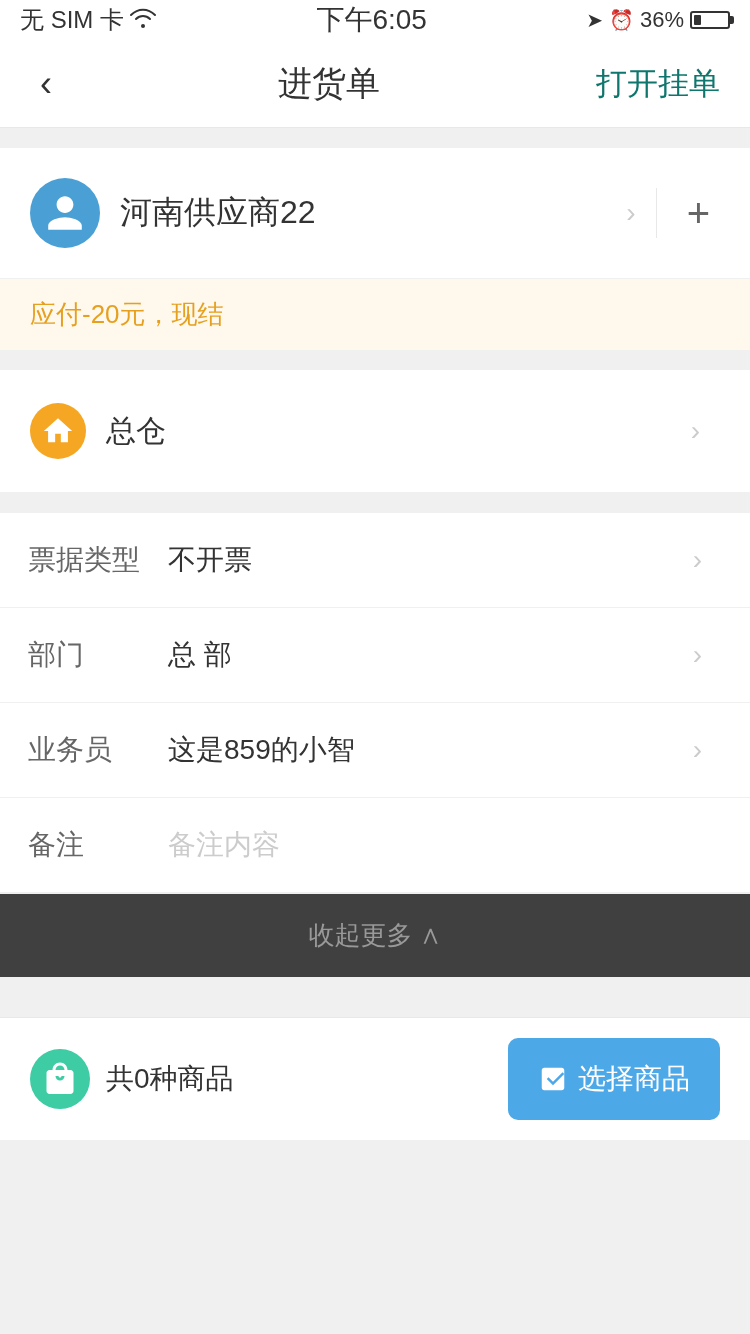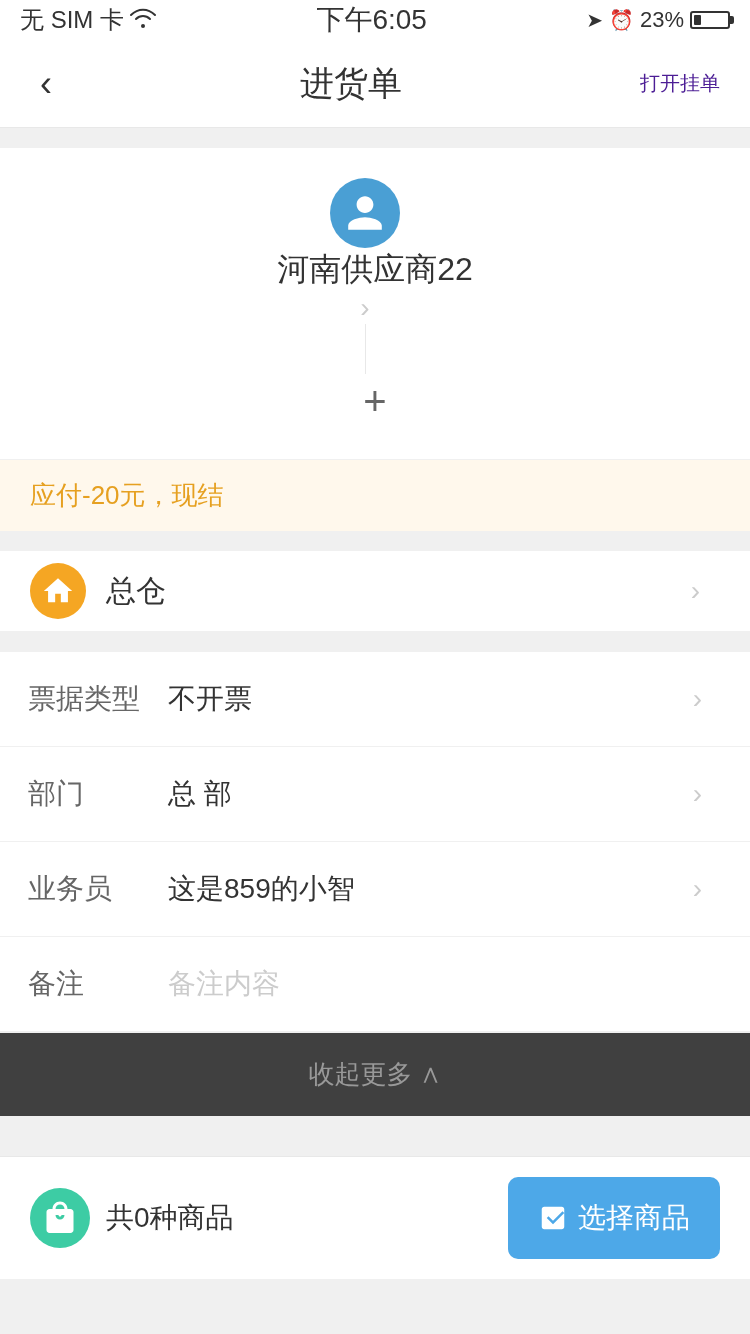--- a/index.html
+++ b/index.html
@@ -69,22 +69,22 @@
       color: #333;
       cursor: pointer;
       padding: 10px;
     }
     .nav-title {
       font-size: 34px;
       font-weight: 500;
       color: #333;
     }
     .nav-action {
-      font-size: 20px;
-      color: #4c1d95;
+      font-size: 31px;
+      color: #0f766e;
       cursor: pointer;
     }
 
     
     .section-gap {
       height: 20px;
       background: #f0f0f0;
     }
 
     
@@ -93,21 +93,20 @@
       margin-bottom: 0;
     }
 
     
     .supplier-row {
       display: flex;
       align-items: center;
       padding: 30px;
       border-bottom: 1px solid #f0f0f0;
       position: relative;
-      flex-direction: column;
     }
     .supplier-avatar {
       width: 70px;
       height: 70px;
       border-radius: 50%;
       background: #4a9fd4;
       display: flex;
       align-items: center;
       justify-content: center;
       margin-right: 20px;
@@ -146,21 +145,21 @@
       background: #fff8ec;
       padding: 18px 30px;
       font-size: 26px;
       color: #e6a020;
     }
 
     
     .warehouse-row {
       display: flex;
       align-items: center;
-      padding: 12px 30px;
+      padding: 33px 30px;
       background: #fff;
       border-bottom: 1px solid #f0f0f0;
     }
     .warehouse-icon {
       width: 56px;
       height: 56px;
       border-radius: 50%;
       background: #f5a623;
       display: flex;
       align-items: center;
@@ -273,21 +272,21 @@
         <path d="M14 16a2 2 0 110 4 2 2 0 010-4z" fill="#333"></path>
         <path d="M7 11c1.9-1.9 4.4-3 7-3s5.1 1.1 7 3" stroke="#333" stroke-width="2" fill="none" stroke-linecap="round"></path>
         <path d="M2 7c3.3-3.3 7.8-5.3 12-5.3s8.7 2 12 5.3" stroke="#333" stroke-width="2" fill="none" stroke-linecap="round"></path>
       </svg>
     </span>
   </div>
   <div class="status-center">下午6:05</div>
   <div class="status-right">
     <span style="font-size:20px;">➤</span>
     <span style="font-size:20px;">⏰</span>
-    <span>23%</span>
+    <span>36%</span>
     <div class="battery-icon">
       <div class="battery-fill"></div>
     </div>
   </div>
 </div>
 
 <div class="nav-bar">
   <span class="nav-back">‹</span>
   <span class="nav-title">进货单</span>
   <span class="nav-action">打开挂单</span>

